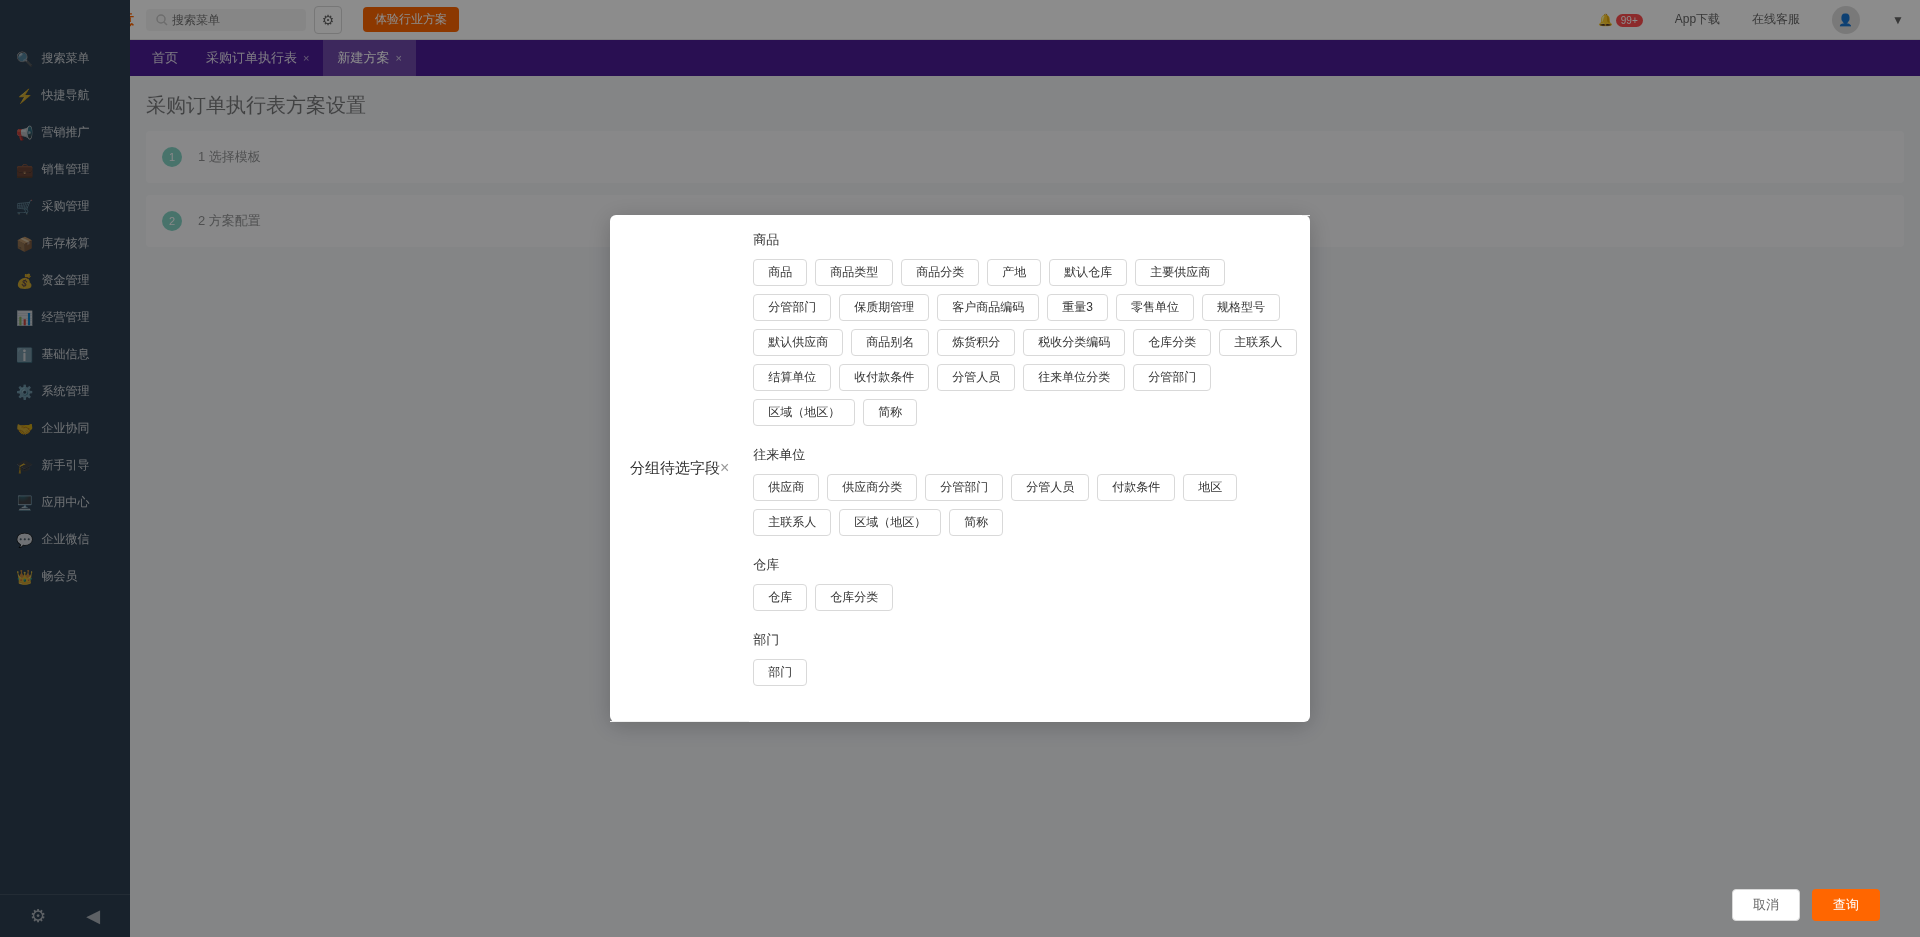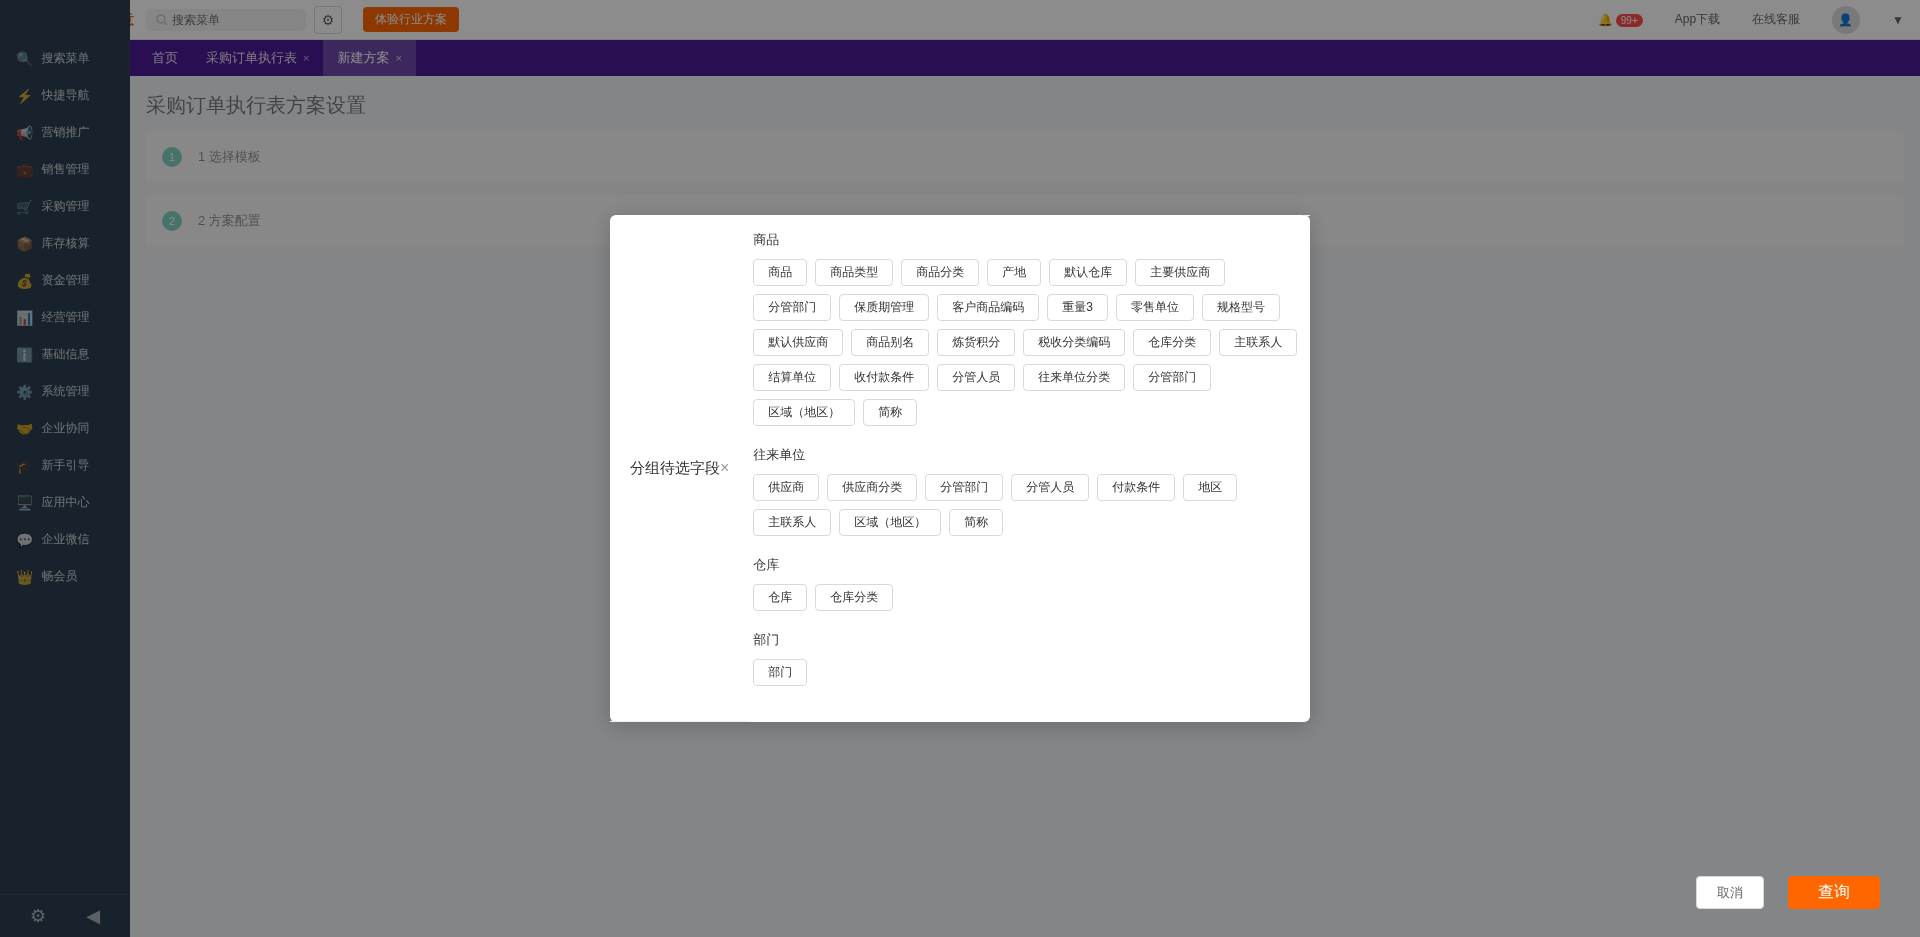--- a/index.html
+++ b/index.html
@@ -243,43 +243,43 @@
       font-size: 12px;
       color: #333;
       cursor: pointer;
       background: white;
       white-space: nowrap;
     }
 
     
     .dialog-footer {
       position: fixed;
-      bottom: 28px;
+      bottom: 16px;
       right: 40px;
       display: flex;
-      gap: 24px;
+      gap: 12px;
       z-index: 300;
     }
     .btn-cancel {
       padding: 6px 20px;
       border: 1px solid #d9d9d9;
       border-radius: 4px;
       background: white;
       color: #666;
       cursor: pointer;
       font-size: 13px;
     }
     .btn-confirm {
-      padding: 6px 30px;
+      padding: 6px 21px;
       border: none;
       border-radius: 4px;
       background: #ff6600;
       color: white;
       cursor: pointer;
-      font-size: 16px;
+      font-size: 13px;
     }
 
     
     .dialog-hscroll {
       height: 10px;
       border-top: 1px solid #f0f0f0;
       display: flex;
       align-items: center;
       padding: 0 4px;
       flex-shrink: 0;

